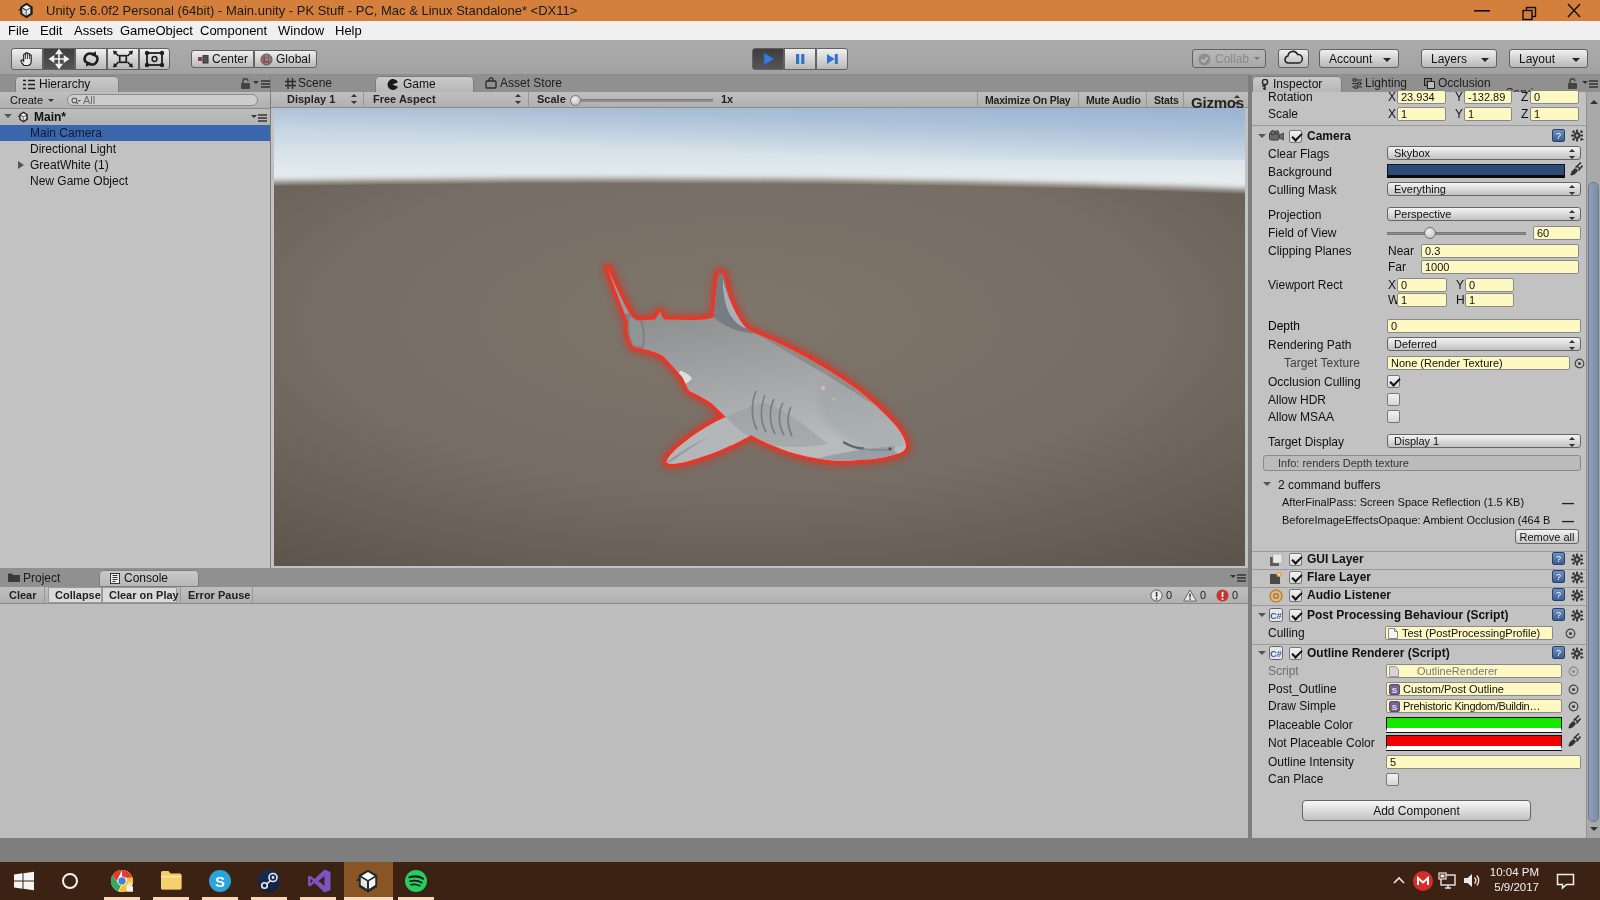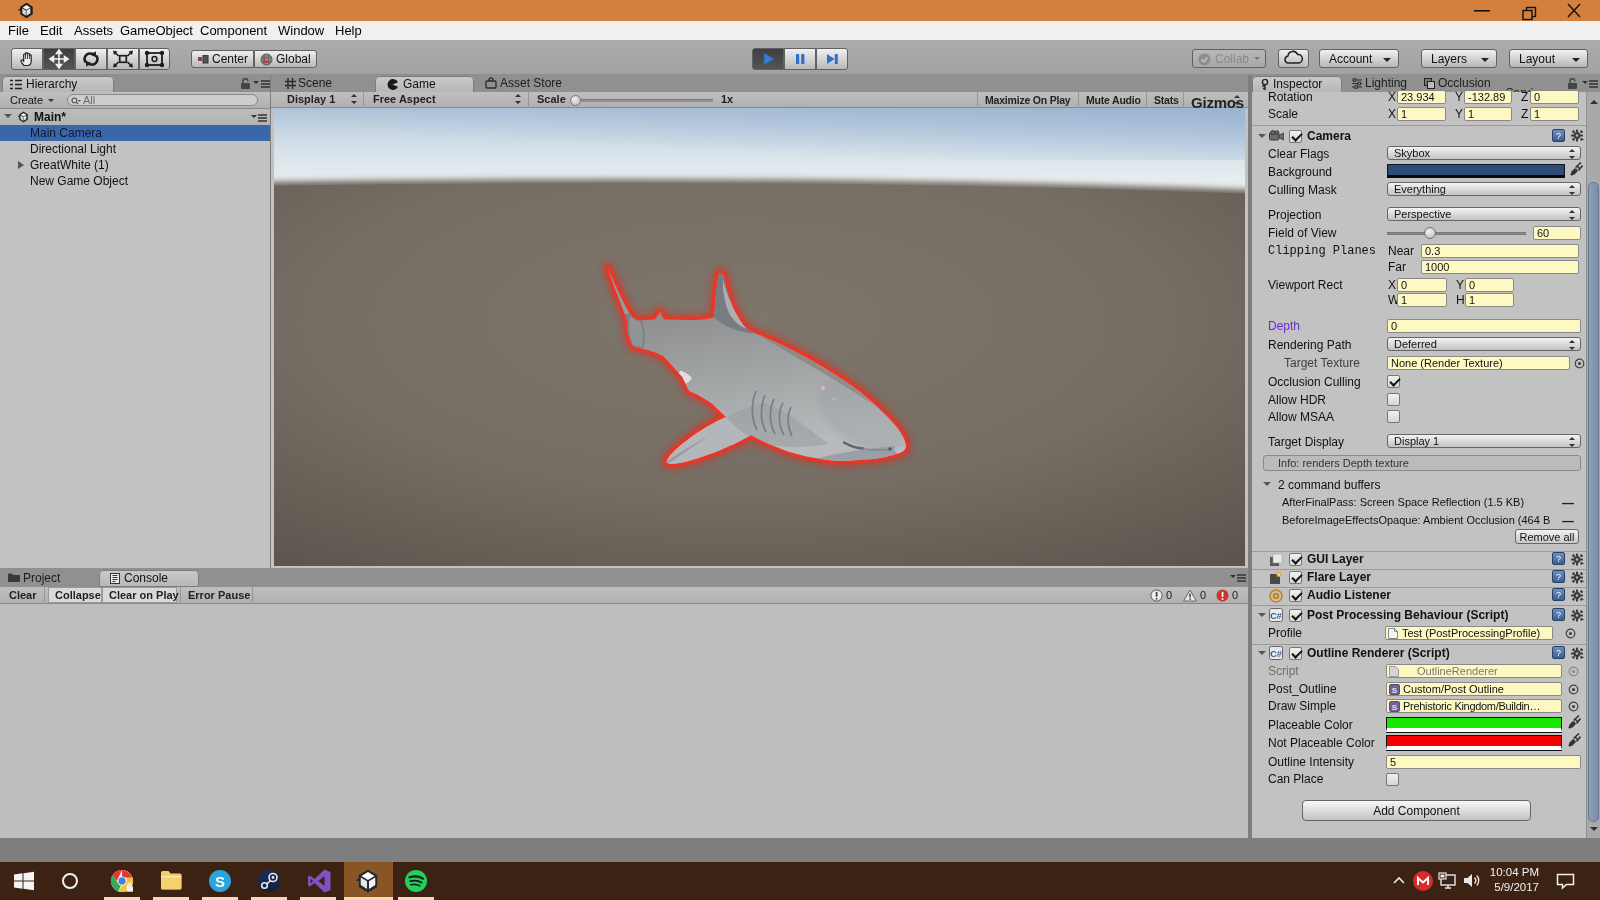--- a/index.html
+++ b/index.html
@@ -37,20 +37,21 @@
 </head>
 <body>
 
 <div class="abs" id="titlebar">
   <svg class="abs" style="left:17px;top:2px" width="19" height="17" viewBox="0 0 24 22">
     <path d="M12 1 L20 6 L20 16 L12 21 L4 16 L4 11 L1 11 L4 8 L4 6 Z" fill="#1b1b1b"></path>
     <path d="M12 4 L17 7 L12 10 L7 7 Z" fill="#f5f5f5"></path>
     <path d="M12 11 L17 8.2 L17 14.5 L12 17.8 Z" fill="#e8e8e8"></path>
     <path d="M11.2 11 L6.5 8.2 L6.5 14.5 L11.2 17.8 Z" fill="#d5d5d5"></path>
   </svg>
+  <span class="ttext">Unity 5.6.0f2 Personal (64bit) - Main.unity - PK Stuff - PC, Mac &amp; Linux Standalone* &lt;DX11&gt;</span>
   <svg class="abs" style="left:1468px;top:0" width="132" height="21" viewBox="0 0 132 21">
     <rect x="6" y="10" width="16" height="1.6" fill="#111"></rect>
     <rect x="58.5" y="7.5" width="9" height="9" fill="none" stroke="#111" stroke-width="1.4"></rect>
     <rect x="55" y="10.5" width="9" height="9" fill="#D4803C" stroke="#111" stroke-width="1.4"></rect>
     <path d="M100 4 L112 17 M112 4 L100 17" stroke="#111" stroke-width="1.4"></path>
   </svg>
 </div>
 
 <div class="abs" id="menubar">
   <span class="mitem" style="left:8px">File</span>
@@ -170,21 +171,21 @@
 <div class="tbtn alone abs" style="left:1421px; width:76px; top:49px; height:19px;">
   <span class="tlabel" style="position:absolute;left:9px;top:2px">Layers</span>
   <span style="position:absolute;right:7px;top:8px;border:4px solid transparent;border-top-color:#222;"></span>
 </div>
 <div class="tbtn alone abs" style="left:1509px; width:79px; top:49px; height:19px;">
   <span class="tlabel" style="position:absolute;left:9px;top:2px">Layout</span>
   <span style="position:absolute;right:7px;top:8px;border:4px solid transparent;border-top-color:#222;"></span>
 </div>
 
 <div class="abs tabrow" style="left:0;top:75px;width:270px;height:17px;">
-  <div class="tab" style="left:2px;width:112px;">
+  <div class="tab" style="left:15px;width:104px;">
     <svg style="position:absolute;left:8px;top:3px" width="12" height="11" viewBox="0 0 12 11">
         <g stroke="#222" stroke-width="1.3">
           <path d="M0 1.5 h3 M5 1.5 h7 M0 5.5 h3 M5 5.5 h7 M0 9.5 h3 M5 9.5 h7"></path>
         </g>
       </svg>
     <span style="position:absolute;left:24px;top:1px">Hierarchy</span>
   </div>
   <svg style="position:absolute;left:240px;top:3px" width="11" height="12" viewBox="0 0 11 12">
       <rect x="1" y="5" width="9" height="6" rx="1" fill="#444"></rect>
       <path d="M3 5 V3.2 A 2.5 2.5 0 0 1 8 3.2" fill="none" stroke="#444" stroke-width="1.5"></path>
@@ -483,35 +484,35 @@
     </div>
 <span style="position:absolute;left:16px;top:116px;font-size:12px;color:#111;">Projection</span>
 <div class="drop" style="left:135px;top:115px;width:194px;height:14px;">
       <span style="position:absolute;left:6px;top:0;line-height:13px;">Perspective</span>
       <span class="updn" style="top:8px;"></span>
     </div>
 <span style="position:absolute;left:16px;top:134px;font-size:12px;color:#111;">Field of View</span>
 <div style="position:absolute;left:135px;top:140px;width:139px;height:3px;background:#8F8F8F;border:1px solid #777;"></div>
 <span style="position:absolute;left:172px;top:135px;width:12px;height:12px;background:radial-gradient(circle at 40% 35%,#F2F2F2,#B8B8B8);border:1px solid #6f6f6f;border-radius:50%;"></span>
 <div class="tfield" style="left:281px;top:134px;width:48px;height:14px;padding:0 3px;line-height:12px;">60</div>
-<span style="position:absolute;left:16px;top:152px;font-size:12px;color:#111;font-family:Liberation Mono, monospace;">Clipping Planes</span>
+<span style="position:absolute;left:16px;top:152px;font-size:12px;color:#111;">Clipping Planes</span>
 <span style="position:absolute;left:136px;top:152px;font-size:12px;color:#111;">Near</span>
 <div class="tfield" style="left:169px;top:152px;width:158px;height:14px;padding:0 3px;line-height:12px;">0.3</div>
 <span style="position:absolute;left:136px;top:168px;font-size:12px;color:#111;">Far</span>
 <div class="tfield" style="left:169px;top:168px;width:158px;height:14px;padding:0 3px;line-height:12px;">1000</div>
 <span style="position:absolute;left:16px;top:186px;font-size:12px;color:#111;">Viewport Rect</span>
 <span style="position:absolute;left:136px;top:186px;font-size:12px;color:#111;">X</span>
 <div class="tfield" style="left:145px;top:186px;width:50px;height:14px;padding:0 3px;line-height:12px;">0</div>
 <span style="position:absolute;left:204px;top:186px;font-size:12px;color:#111;">Y</span>
 <div class="tfield" style="left:213px;top:186px;width:49px;height:14px;padding:0 3px;line-height:12px;">0</div>
 <span style="position:absolute;left:136px;top:201px;font-size:12px;color:#111;">W</span>
 <div class="tfield" style="left:145px;top:201px;width:50px;height:14px;padding:0 3px;line-height:12px;">1</div>
 <span style="position:absolute;left:204px;top:201px;font-size:12px;color:#111;">H</span>
 <div class="tfield" style="left:213px;top:201px;width:49px;height:14px;padding:0 3px;line-height:12px;">1</div>
-<span style="position:absolute;left:16px;top:227px;font-size:12px;color:#6d28d9;">Depth</span>
+<span style="position:absolute;left:16px;top:227px;font-size:12px;color:#000000;">Depth</span>
 <div class="tfield" style="left:135px;top:227px;width:194px;height:14px;padding:0 3px;line-height:12px;">0</div>
 <span style="position:absolute;left:16px;top:246px;font-size:12px;color:#111;">Rendering Path</span>
 <div class="drop" style="left:135px;top:245px;width:194px;height:14px;">
       <span style="position:absolute;left:6px;top:0;line-height:13px;">Deferred</span>
       <span class="updn" style="top:8px;"></span>
     </div>
 <span style="position:absolute;left:32px;top:264px;font-size:12px;color:#404040;">Target Texture</span>
 <div class="tfield" style="left:135px;top:264px;width:183px;height:14px;padding:0 3px;line-height:12px;">None (Render Texture)</div>
 <svg style="position:absolute;left:322px;top:266px" width="11" height="11" viewBox="0 0 11 11">
       <circle cx="5.5" cy="5.5" r="4.3" fill="none" stroke="#444" stroke-width="1.2"></circle>
@@ -626,21 +627,21 @@
         <rect x="0" y="5.5" width="3" height="2" rx="0.5"></rect>
         <rect x="9" y="5.5" width="3" height="2" rx="0.5"></rect>
         <rect x="1.2" y="1.6" width="2.6" height="2.2" rx="0.5" transform="rotate(-45 2.5 2.7)"></rect>
         <rect x="9.2" y="1.6" width="2.6" height="2.2" rx="0.5" transform="rotate(45 10.5 2.7)"></rect>
         <rect x="1.2" y="9.2" width="2.6" height="2.2" rx="0.5" transform="rotate(45 2.5 10.3)"></rect>
         <rect x="9.2" y="9.2" width="2.6" height="2.2" rx="0.5" transform="rotate(-45 10.5 10.3)"></rect>
       </g>
       <circle cx="6" cy="6.5" r="1.3" fill="#B5B5B5"></circle>
       <path d="M12 10 l2.5 0 l-1.25 2 z" fill="#3a3a3a"></path>
     </svg>
-<span style="position:absolute;left:16px;top:534px;font-size:12px;color:#111;">Profile</span>
+<span style="position:absolute;left:16px;top:534px;font-size:12px;color:#111;">Culling</span>
 <div class="tfield" style="left:133px;top:534px;width:168px;height:14px;padding:0 3px;line-height:12px;"><svg style="position:absolute;left:2px;top:1px" width="10" height="11" viewBox="0 0 10 11">
         <path d="M0.5 0.5 H6.5 L9.5 3.5 V10.5 H0.5 Z" fill="#F5F5F5" stroke="#888"></path>
         <path d="M6.5 0.5 V3.5 H9.5" fill="none" stroke="#888"></path>
       </svg><span style="margin-left:13px">Test (PostProcessingProfile)</span></div>
 <svg style="position:absolute;left:313px;top:536px" width="11" height="11" viewBox="0 0 11 11">
       <circle cx="5.5" cy="5.5" r="4.3" fill="none" stroke="#444" stroke-width="1.2"></circle>
       <circle cx="5.5" cy="5.5" r="1.6" fill="#444"></circle>
     </svg>
 <div style="position:absolute;left:0;top:552px;width:334px;height:1px;background:#9A9A9A;"></div>
 <span style="position:absolute;left:6px;top:559px;border:4px solid transparent;border-top-color:#555;"></span>

